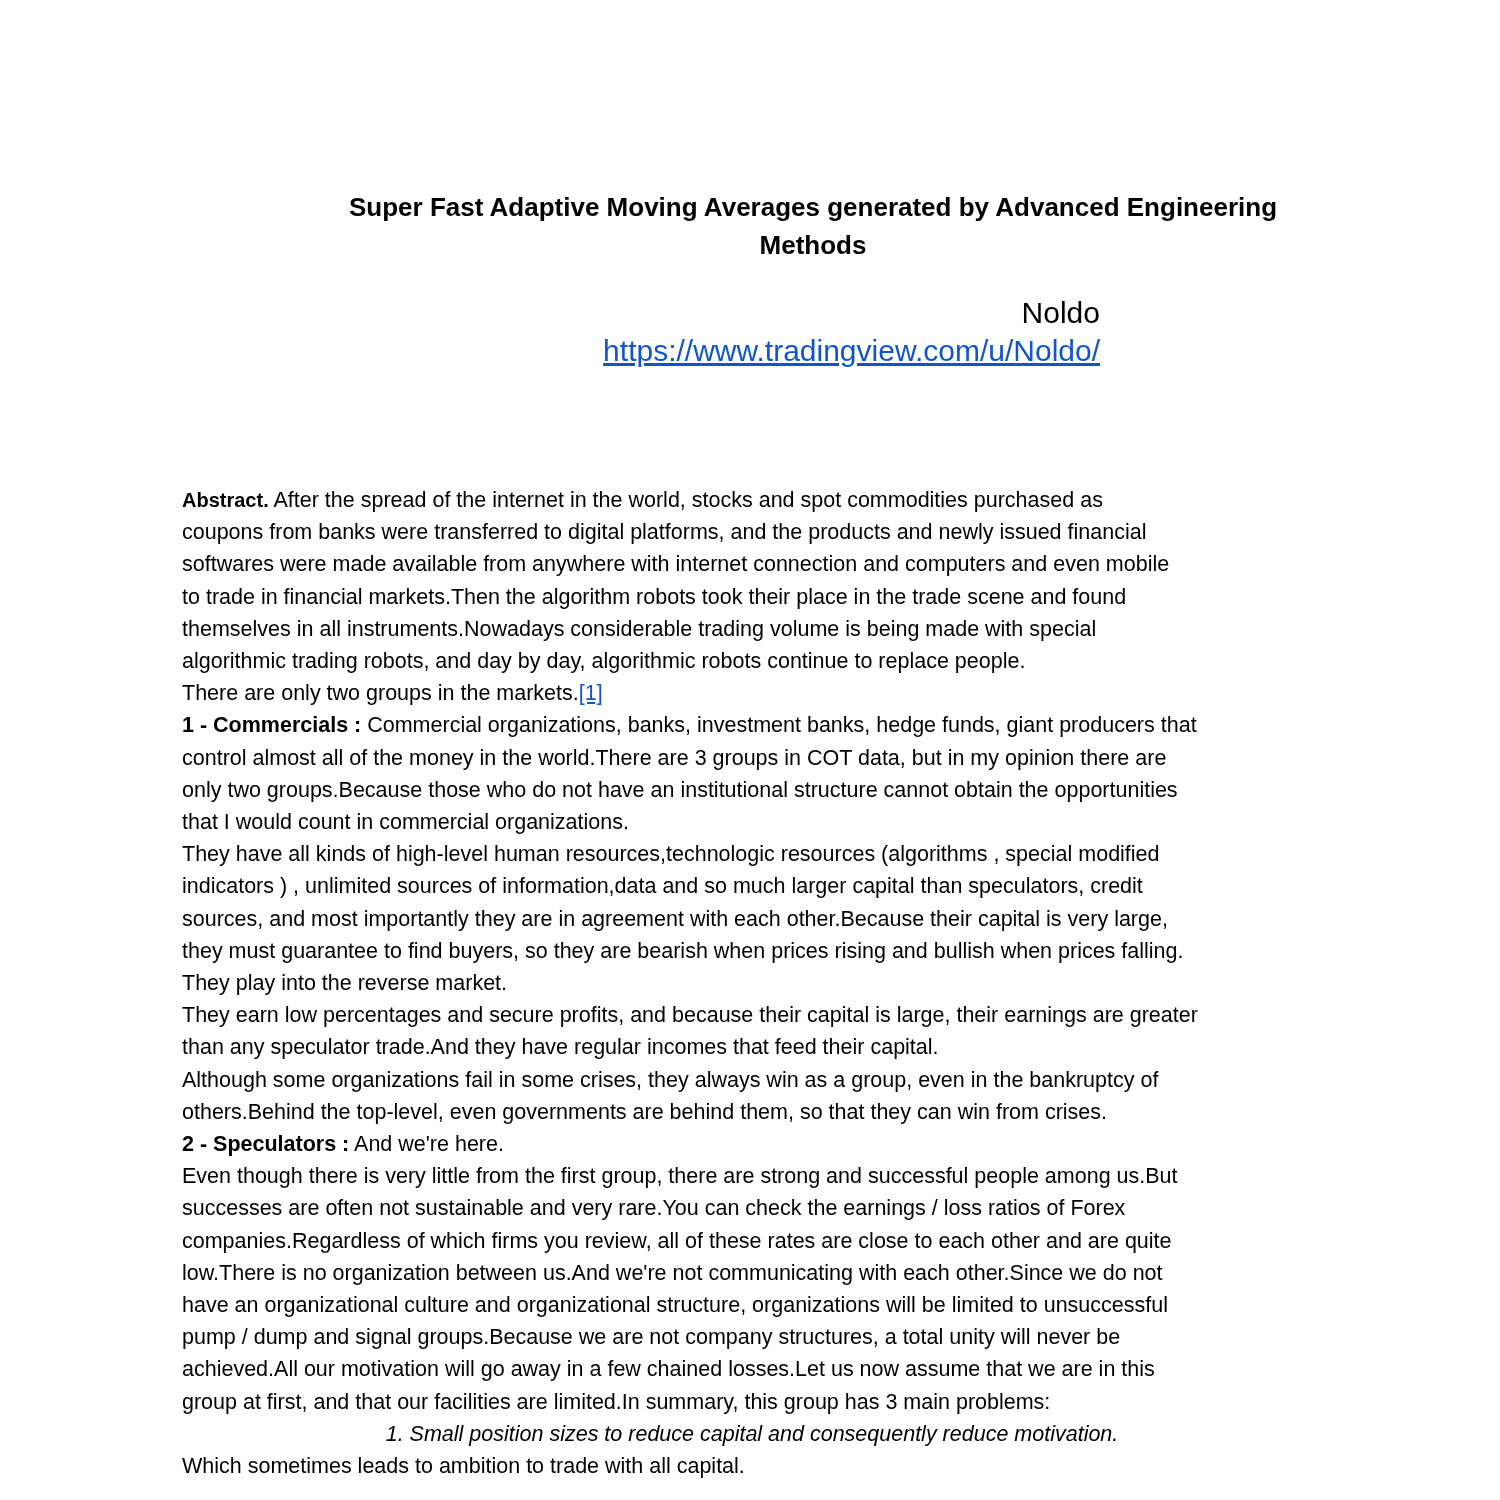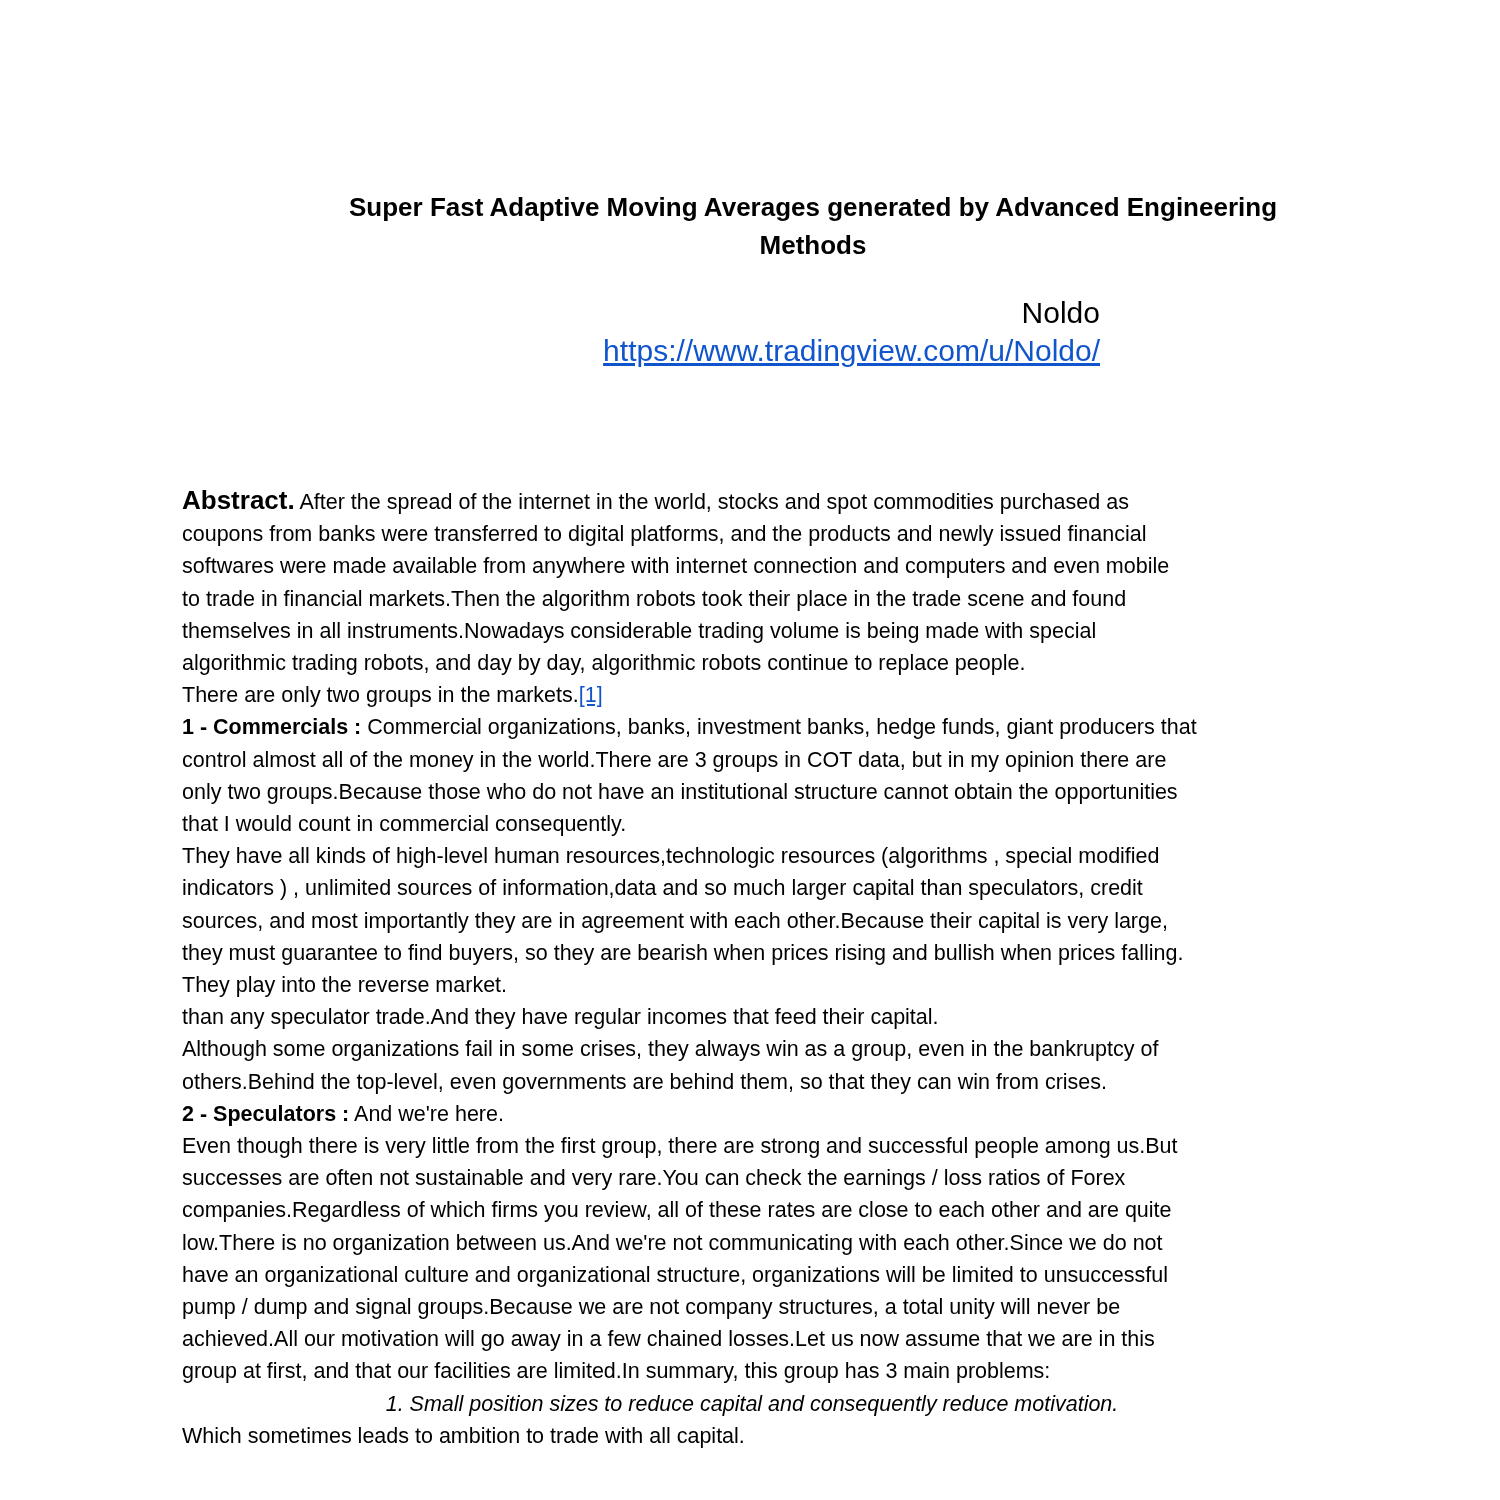--- a/index.html
+++ b/index.html
@@ -54,21 +54,21 @@
     width: 1140px;
     font-size: 21.5px;
     line-height: 32.2px;
   }
   .body-text p {
     margin: 0;
     white-space: nowrap;
   }
   .abstract-label {
     font-weight: bold;
-    font-size: 26px;
+    font-size: 20px;
   }
   .bold { font-weight: bold; margin-top: 10px; }
   .italic { font-style: italic; text-align: center; }
 </style>
 </head>
 <body>
 
 <div class="page">
 
   <h1 class="title">
@@ -86,26 +86,27 @@
     <p>coupons from banks were transferred to digital platforms, and the products and newly issued financial</p>
     <p>softwares were made available from anywhere with internet connection and computers and even mobile</p>
     <p>to trade in financial markets.Then the algorithm robots took their place in the trade scene and found</p>
     <p>themselves in all instruments.Nowadays considerable trading volume is being made with special</p>
     <p>algorithmic trading robots, and day by day, algorithmic robots continue to replace people.</p>
     <p><span>There are only two groups in the markets.</span><a class="link">[1]</a></p>
 
     <p><span class="bold">1 - Commercials :</span><span> Commercial organizations, banks, investment banks, hedge funds, giant producers that</span></p>
     <p>control almost all of the money in the world.There are 3 groups in COT data, but in my opinion there are</p>
     <p>only two groups.Because those who do not have an institutional structure cannot obtain the opportunities</p>
-    <p>that I would count in commercial consequently.</p>
+    <p>that I would count in commercial organizations.</p>
     <p>They have all kinds of high-level human resources,technologic resources (algorithms , special modified</p>
     <p>indicators ) , unlimited sources of information,data and so much larger capital than  speculators, credit</p>
     <p>sources, and most importantly they are in agreement with each other.Because their capital is very large,</p>
     <p>they must guarantee to find buyers, so they are bearish when prices rising and bullish when prices falling.</p>
     <p>They play into the reverse market.</p>
+    <p>They earn low percentages and secure profits, and because their capital is large, their earnings are greater</p>
     <p>than any speculator trade.And they have regular incomes that feed their capital.</p>
     <p>Although some organizations fail in some crises, they always win as a group, even in the bankruptcy of</p>
     <p>others.Behind the top-level, even governments are behind them, so that they can win from crises.</p>
 
     <p><span class="bold">2 - Speculators :</span><span> And we're here.</span></p>
     <p>Even though there is very little from the first group, there are strong and successful people among us.But</p>
     <p>successes are  often not sustainable and very rare.You can check the earnings / loss ratios of Forex</p>
     <p>companies.Regardless of which firms you review, all of these rates are close to each other and are quite</p>
     <p>low.There is no organization between us.And we're not communicating with each other.Since we do not</p>
     <p>have an organizational culture and organizational structure, organizations will be limited to unsuccessful</p>

